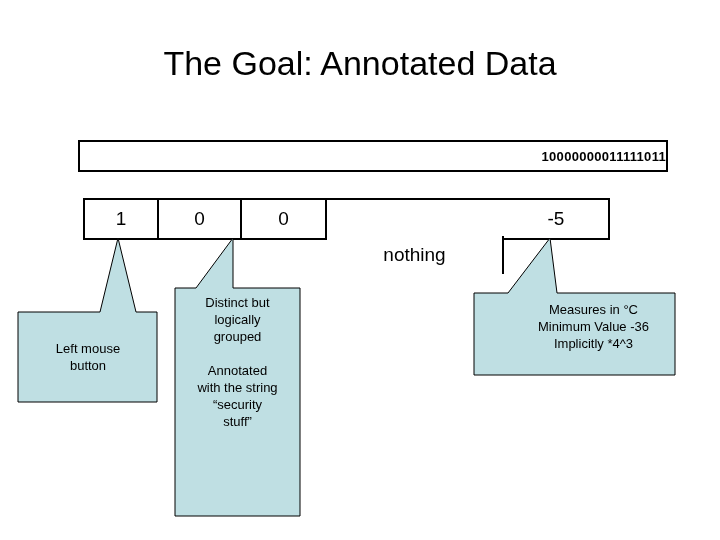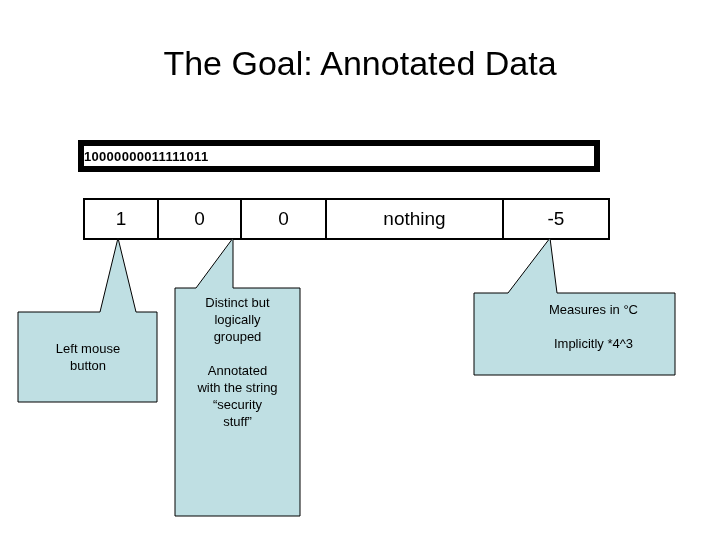--- a/index.html
+++ b/index.html
@@ -28,28 +28,28 @@
     color: #000000;
     letter-spacing: 0px;
     white-space: nowrap;
   }
 
   
   #bitstring-box {
     position: absolute;
     left: 78px;
     top: 140px;
-    width: 522px;
+    width: 590px;
     height: 32px;
-    border: 6px solid #000000;
+    border: 2px solid #000000;
     box-sizing: border-box;
     background: #ffffff;
     display: flex;
     align-items: center;
-    justify-content: flex-start;
+    justify-content: flex-end;
   }
   #bitstring-text {
     font-size: 13px;
     font-weight: bold;
     color: #000000;
     letter-spacing: 0.3px;
   }
 
   
   #field-table {
@@ -70,21 +70,21 @@
     font-size: 19px;
     color: #000000;
     background: #ffffff;
     border-right: 2px solid #000000;
     height: 100%;
   }
   .field-cell:last-child { border-right: none; }
   .fc0 { width: 74px; }
   .fc1 { width: 83px; }
   .fc2 { width: 85px; }
-  .fc3 { width: 177px; }
+  .fc3 { width: 177px; margin-top: 36px; }
   .fc4 { width: 104px; }
 
   
   .callout {
     position: absolute;
   }
   .callout svg {
     display: block;
     overflow: visible;
   }
@@ -154,18 +154,18 @@
       <span>stuff”</span>
     </div>
   </div>
 
   <div class="callout" id="callout-right">
     <svg width="210" height="150" viewBox="0 0 210 150">
       <path d="M 0,57 L 34,57 L 76,2 L 83,57 L 201,57 L 201,139 L 0,139 Z" fill="#bfdfe3" stroke="#000000" stroke-width="1"></path>
     </svg>
     <div class="callout-text">
       <span>Measures in °C</span><br>
-      <br>
+      <span>Minimum Value -36</span><br>
       <span>Implicitly *4^3</span>
     </div>
   </div>
 
 </div>
 
 </body></html>

